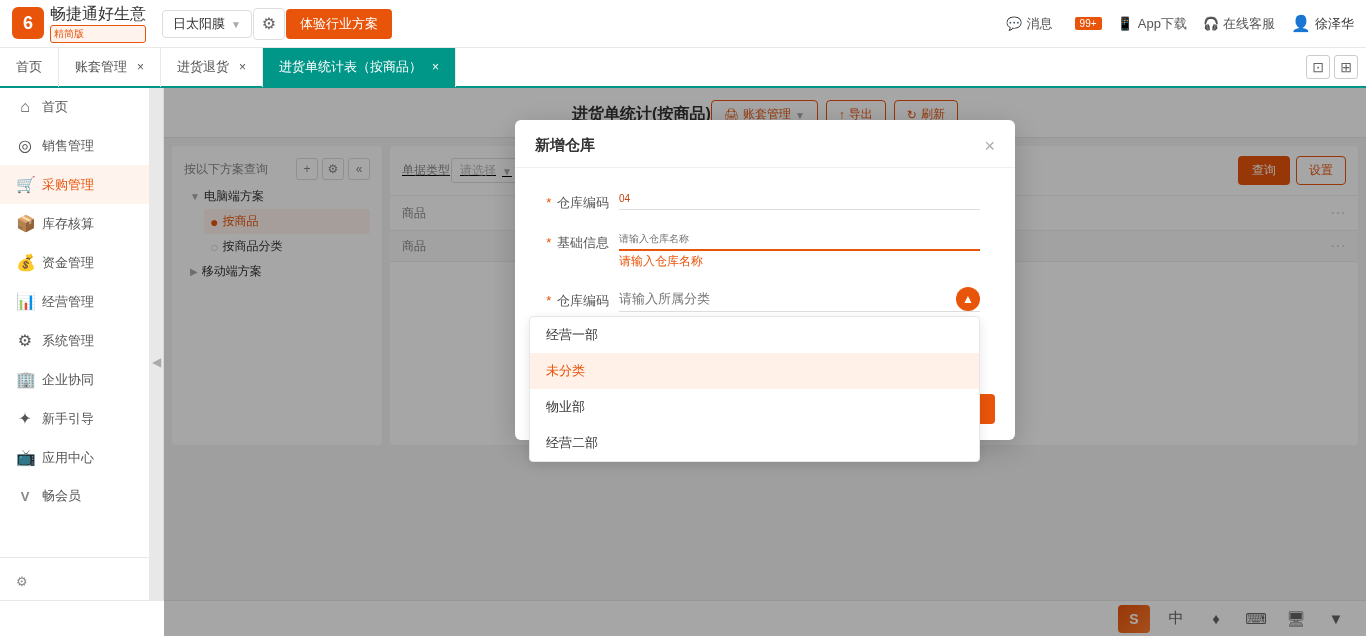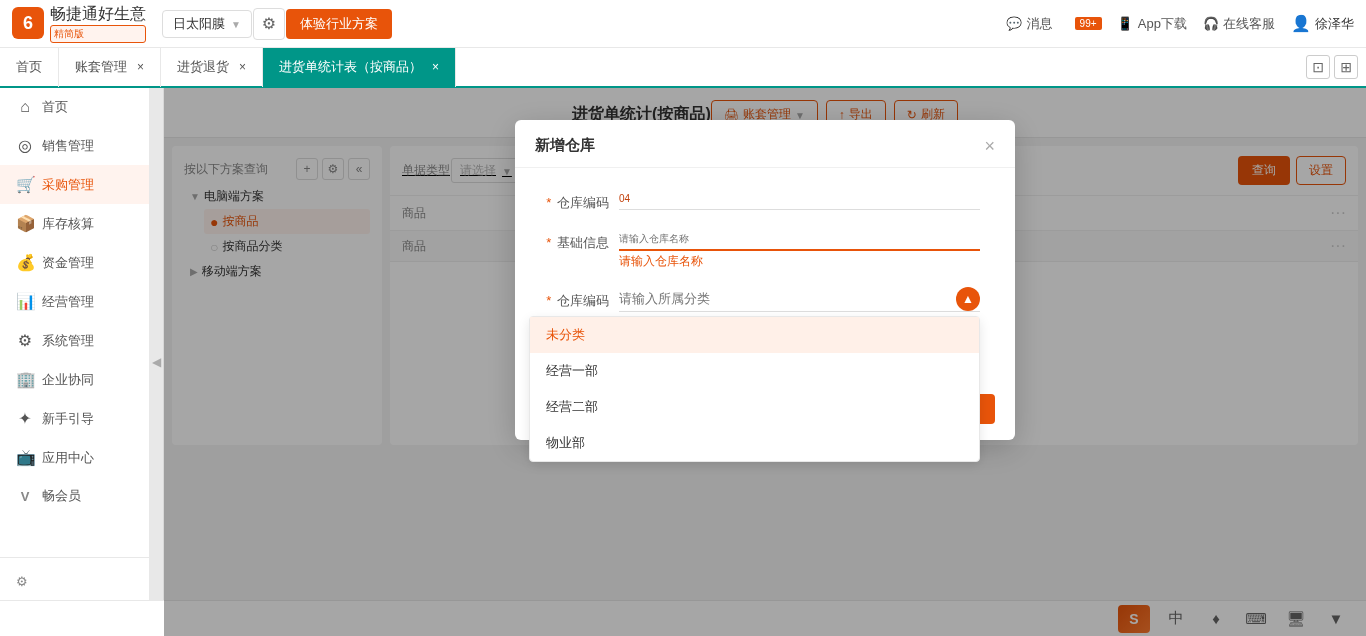--- a/index.html
+++ b/index.html
@@ -623,31 +623,31 @@
           <div class="form-row" style="position:relative;">
             <div class="form-label">
               <span class="required-star">*</span>
               <span>仓库编码</span>
             </div>
             <div class="form-input-wrap" style="position:relative;">
               <input class="form-input-with-icon" type="text" placeholder="请输入所属分类" style="">
               <div class="input-up-icon">▲</div>
               
               <div class="dropdown-list">
+                <div class="dropdown-item">
+                  <span>经营一部</span>
+                </div>
                 <div class="dropdown-item selected">
                   <span>未分类</span>
                 </div>
                 <div class="dropdown-item">
-                  <span>经营一部</span>
+                  <span>物业部</span>
                 </div>
                 <div class="dropdown-item">
                   <span>经营二部</span>
-                </div>
-                <div class="dropdown-item">
-                  <span>物业部</span>
                 </div>
               </div>
             </div>
           </div>
 
           <div class="form-row">
             <div class="form-label">
               <span>备注</span>
             </div>
             <div class="form-input-wrap">

